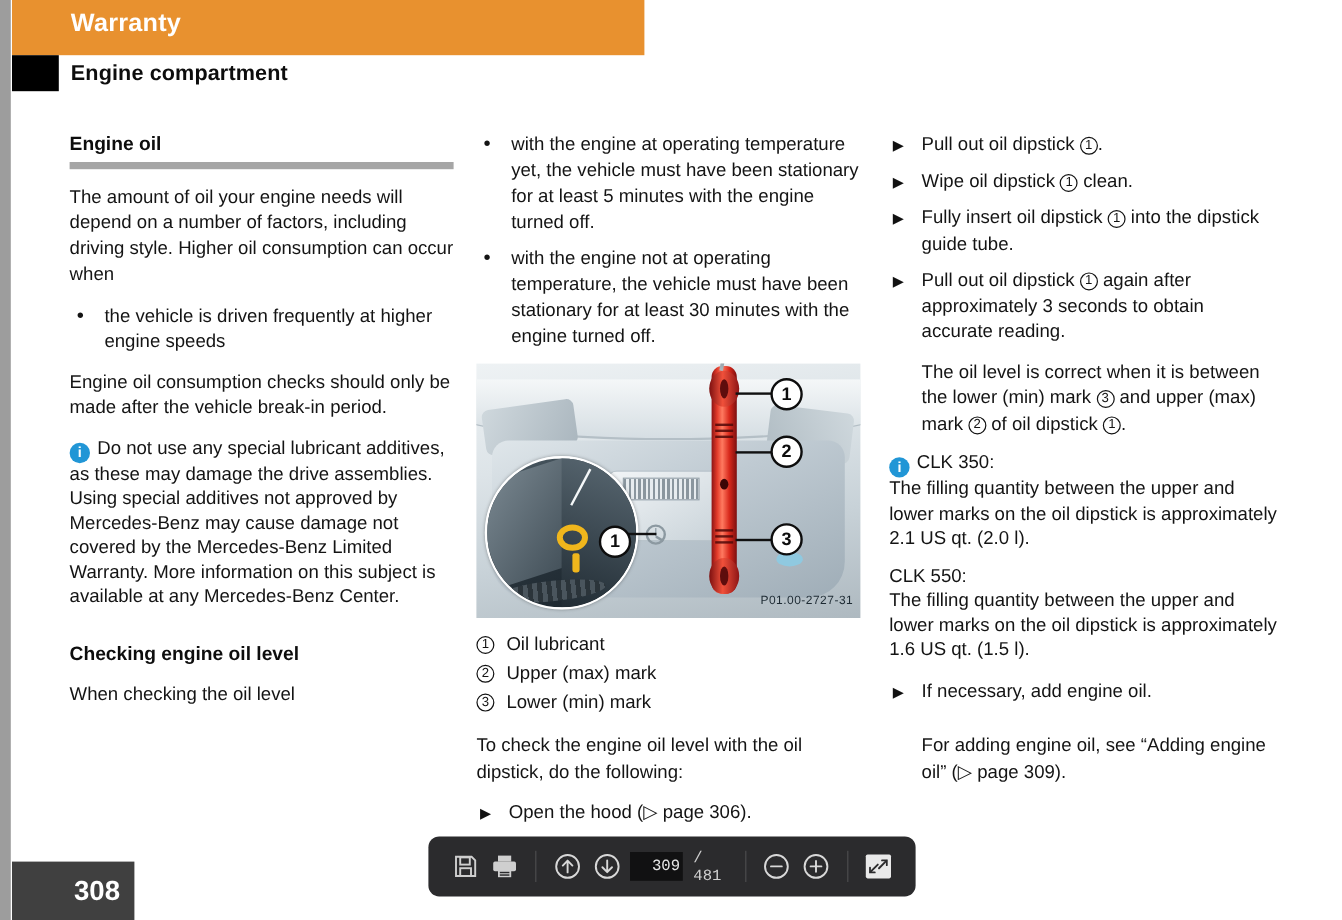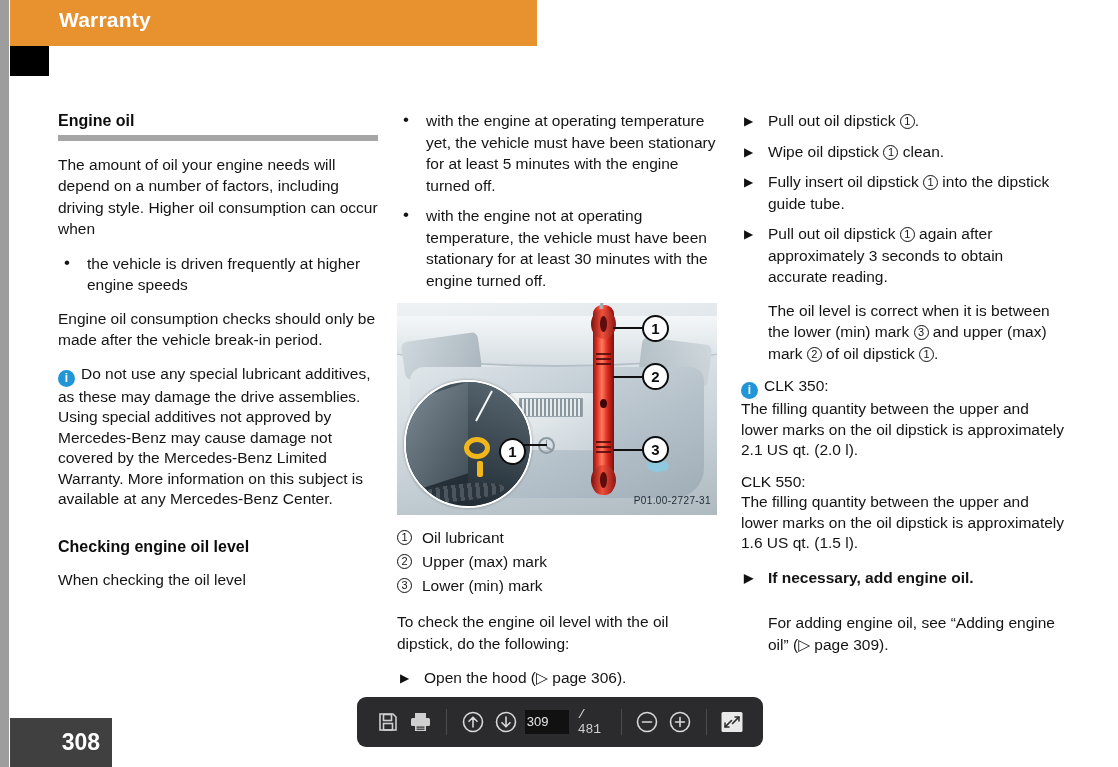--- a/index.html
+++ b/index.html
@@ -307,41 +307,42 @@
   }
   .tb-btn svg { display: block; }
   .tb-sep {
     width: 1px; height: 26px; background: #4c4c4e; margin: 0 9px;
   }
   .tb-page {
     display: flex; align-items: center; margin: 0 2px;
   }
   .tb-page-input {
     background: #111112; color: #e6e6e6;
-    font-family: Liberation Sans, sans-serif;
+    font-family: Liberation Mono, monospace;
     font-size: 13px; width: 44px; height: 24px;
-    line-height: 24px; text-align: left;
+    line-height: 24px; text-align: right;
     border: none;
   }
   .tb-page-total {
     color: #d0d0d0; font-family: "Liberation Mono", monospace;
     font-size: 13px; margin-left: 9px;
   }
 </style>
 </head>
 <body>
 
 <div id="page">
 
   <div class="left-rail"></div>
 
   <div class="header-orange">
     <div class="h-title">Warranty</div>
   </div>
   <div class="header-black"></div>
+  <div class="header-sub">Engine compartment</div>
 
   <div class="col col-1">
 
     <div class="sec-head">Engine oil</div>
     <div class="sec-rule"></div>
 
     <p>The amount of oil your engine needs will depend on a number of factors, including driving style. Higher oil consumption can occur when</p>
 
     <ul class="bul">
       <li>the vehicle is driven frequently at higher engine speeds</li>
@@ -444,21 +445,21 @@
     <div class="note" style="margin-bottom:11px;">
       <span class="info-icon"></span><span>CLK 350:</span><br>
       <span>The filling quantity between the upper and lower marks on the oil dipstick is approximately 2.1 US qt. (2.0 l).</span>
     </div>
 
     <div class="note" style="margin-bottom:13px;">
       <span>CLK 550:</span><br>
       <span>The filling quantity between the upper and lower marks on the oil dipstick is approximately 1.6 US qt. (1.5 l).</span>
     </div>
 
-    <ul class="tri" style="margin-bottom:24px;font-weight:bold;">
+    <ul class="tri" style="margin-bottom:24px;">
       <li>If necessary, add engine oil.</li>
     </ul>
 
     <p class="indented"><span>For adding engine oil, see “Adding engine oil” (</span><span>▷</span><span> page 309</span><span>).</span></p>
   </div>
 
   <div class="page-badge">
     <span>308</span>
   </div>
 

